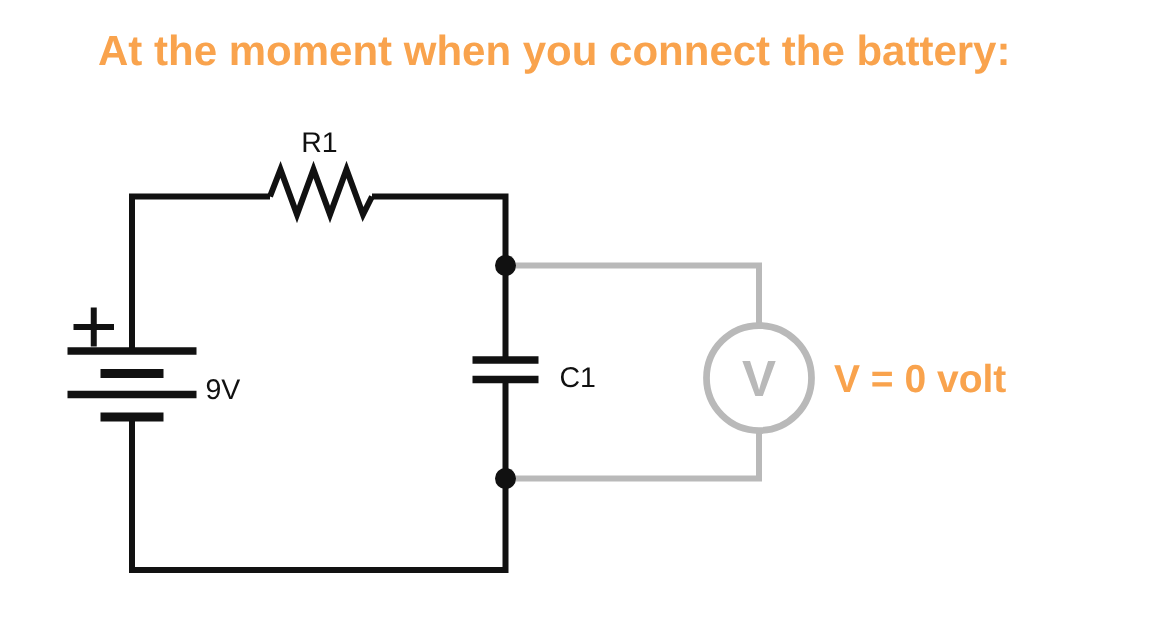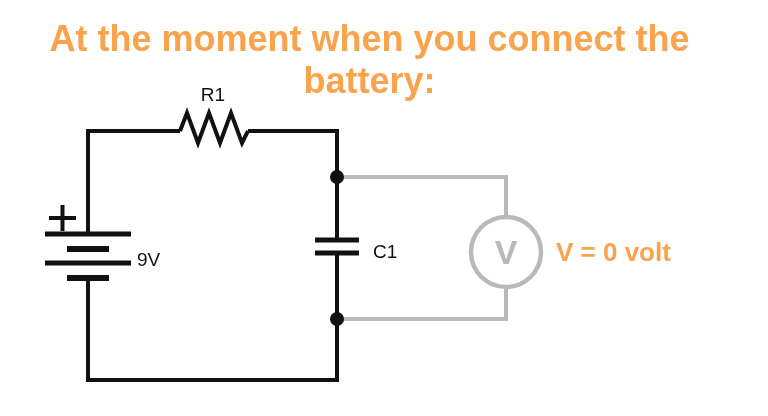--- a/index.html
+++ b/index.html
@@ -16,21 +16,21 @@
     width: 768px;
     height: 416px;
     background: #ffffff;
   }
   .title {
     position: absolute;
     top: 18px;
     left: 0;
     width: 739px;
     text-align: center;
-    font-size: 36px;
+    font-size: 28px;
     font-weight: bold;
     letter-spacing: 0px;
     color: #F9A34D;
   }
   svg.circuit {
     position: absolute;
     left: 0;
     top: 0;
   }
   svg text {

